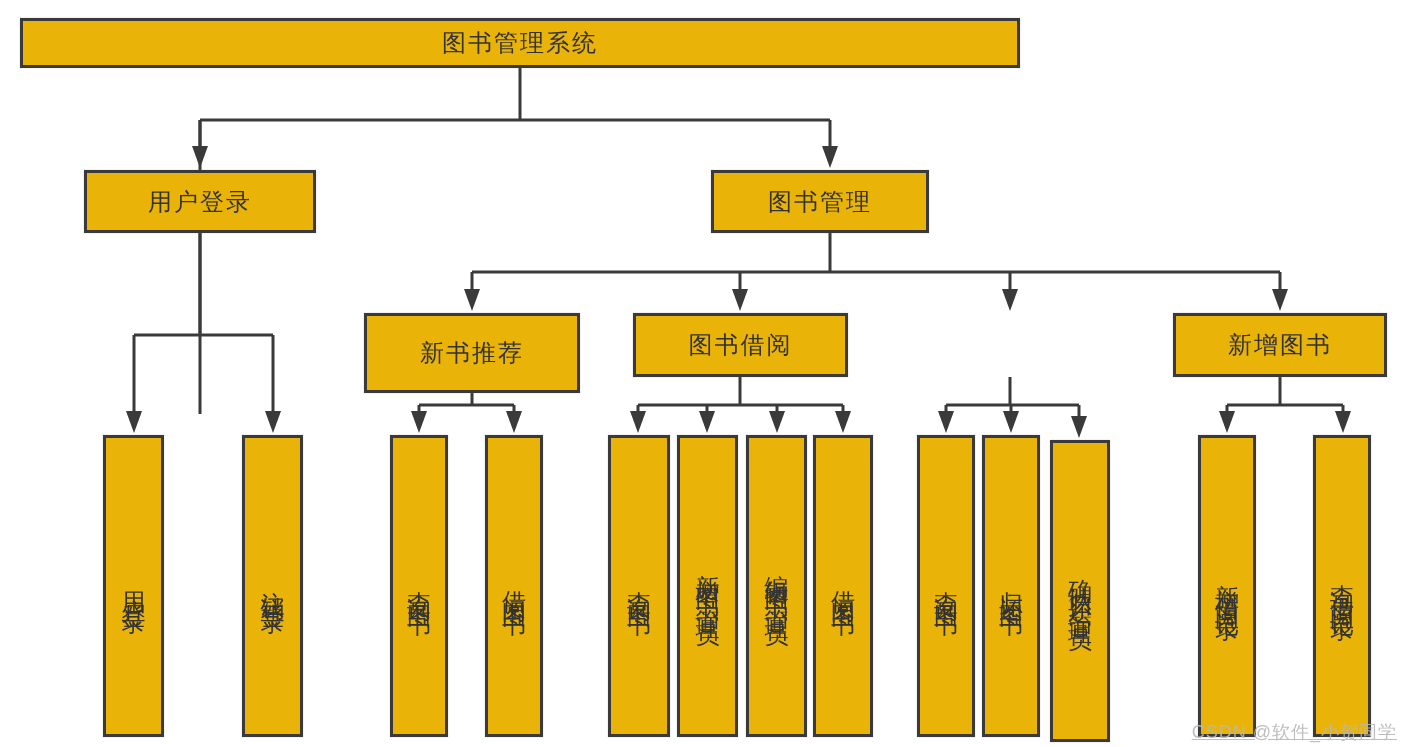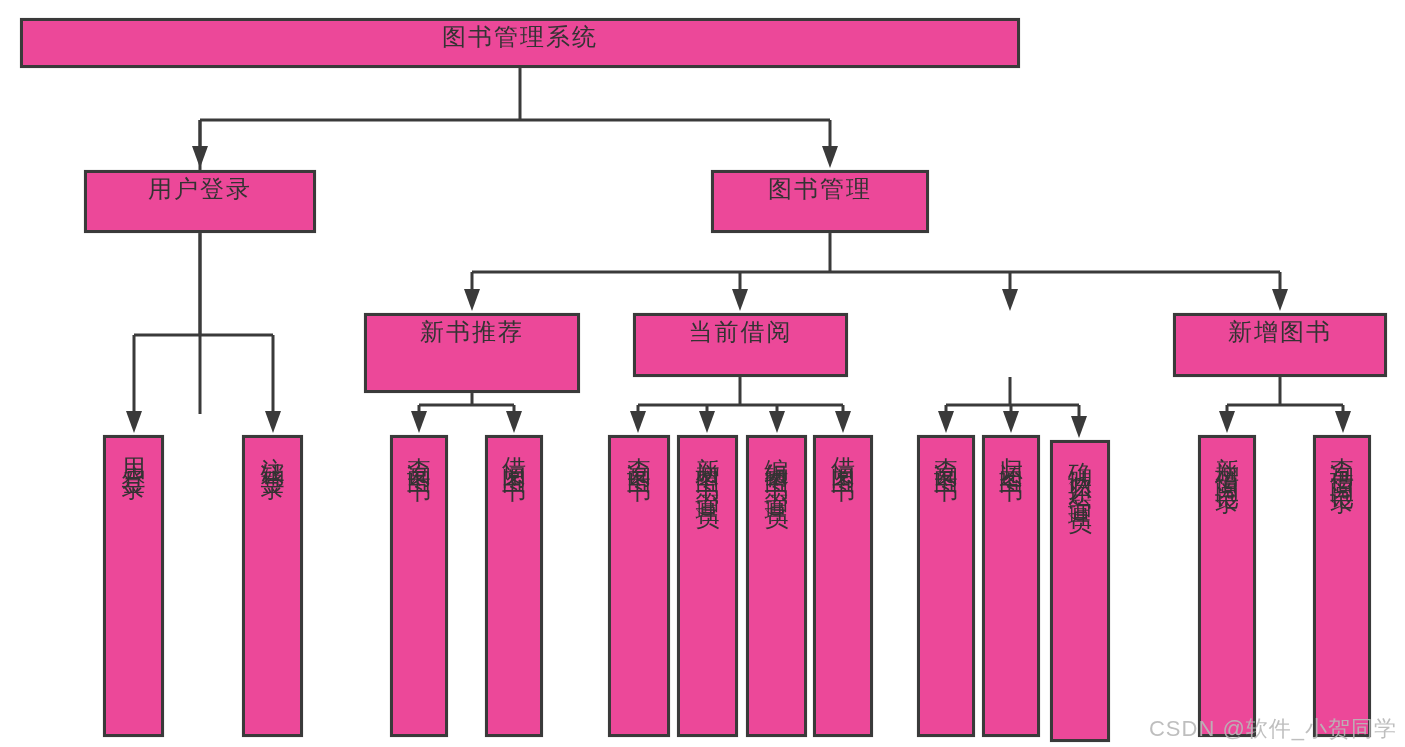--- a/index.html
+++ b/index.html
@@ -17,42 +17,43 @@
     font-family:"Liberation Sans","DejaVu Sans",sans-serif;
     color:var(--ink);
   }
   .connectors{position:absolute;left:0;top:0;width:1405px;height:747px;}
   .connectors path{stroke:var(--line);stroke-width:3;fill:none;}
   .connectors polygon{fill:var(--line);stroke:none;}
   .box{
     position:absolute;
     box-sizing:border-box;
     border:3px solid var(--line);
-    background:#ec4899;
-    display:flex;justify-content:center;
+    background:#eab308;
+    display:flex;align-items:center;justify-content:center;
     box-shadow:0 0 1px rgba(130,130,130,.6);
   }
   .hlabel{font-size:24px;letter-spacing:2px;white-space:nowrap;}
   .leaf span{
     writing-mode:vertical-rl;
     text-orientation:mixed;
     font-size:24px;
     letter-spacing:7px;
     line-height:1;
     white-space:nowrap;
   }
   .watermark{
     position:absolute;
     right:8px;bottom:3px;
-    font-size:22px;
+    font-size:18px;
     letter-spacing:1px;
     color:var(--wm);
     opacity:.9;
     white-space:nowrap;
     pointer-events:none;
+    text-decoration:underline;
   }
 </style>
 </head>
 <body>
 
 <div class="canvas">
 
   <svg class="connectors" viewBox="0 0 1405 747" xmlns="http://www.w3.org/2000/svg">
 
     <path d="M520 68 V120 M200 120 H830 M200 120 V414 M830 120 V150"></path>
@@ -97,21 +98,21 @@
     <span class="hlabel">用户登录</span>
   </div>
   <div class="box" style="left:711px;top:170px;width:218px;height:63px">
     <span class="hlabel">图书管理</span>
   </div>
 
   <div class="box" style="left:364px;top:313px;width:216px;height:80px">
     <span class="hlabel">新书推荐</span>
   </div>
   <div class="box" style="left:633px;top:313px;width:215px;height:64px">
-    <span class="hlabel">当前借阅</span>
+    <span class="hlabel">图书借阅</span>
   </div>
   <div class="box" style="left:1173px;top:313px;width:214px;height:64px">
     <span class="hlabel">新增图书</span>
   </div>
 
   <div class="box leaf" style="left:103px;top:435px;width:61px;height:302px">
     <span>用户登录</span>
   </div>
   <div class="box leaf" style="left:242px;top:435px;width:61px;height:302px">
     <span>注销登录</span>

